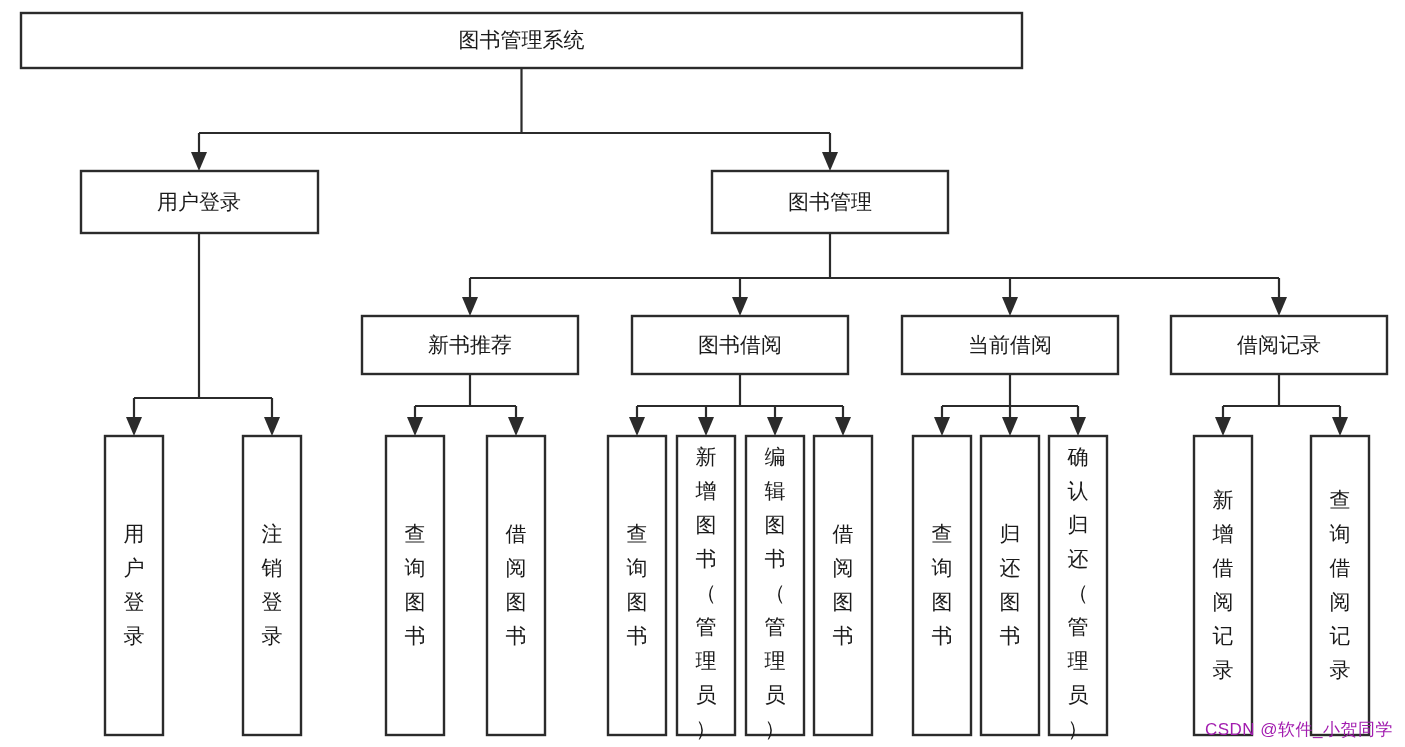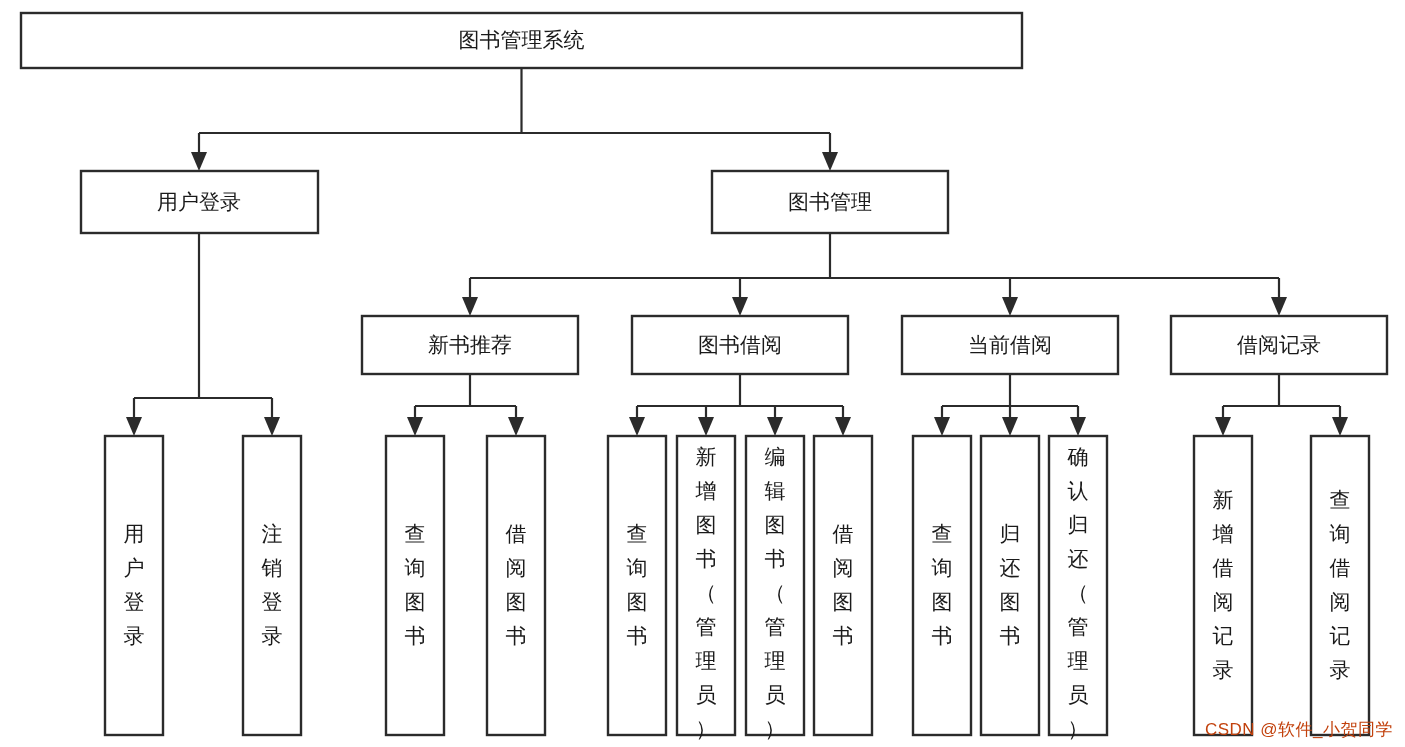--- a/index.html
+++ b/index.html
@@ -53,21 +53,21 @@
     fill: #1a1a1a;
     text-anchor: middle;
     dominant-baseline: middle;
   }
   .watermark {
     position: absolute;
     right: 12px;
     bottom: 6px;
     font-family: "Liberation Sans", "DejaVu Sans", sans-serif;
     font-size: 17px;
-    color: #c2410c;
+    color: #a21caf;
     letter-spacing: 0.5px;
     white-space: nowrap;
     user-select: none;
   }
 </style>
 </head>
 <body>
 
 <div id="canvas">
 

